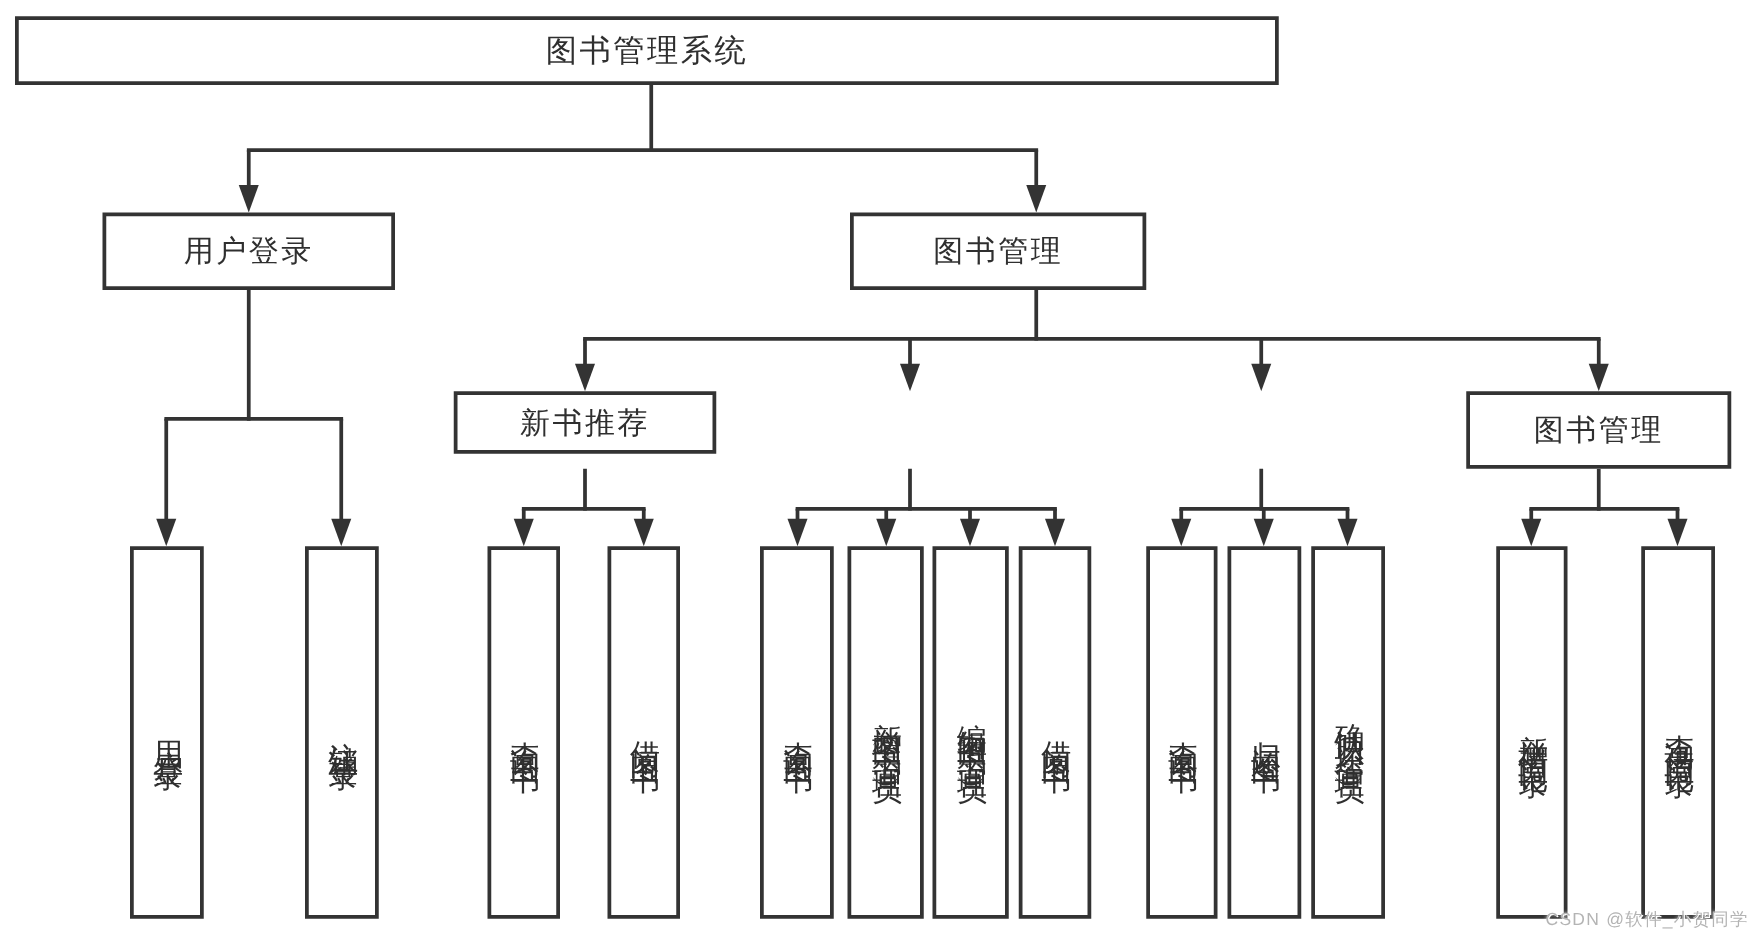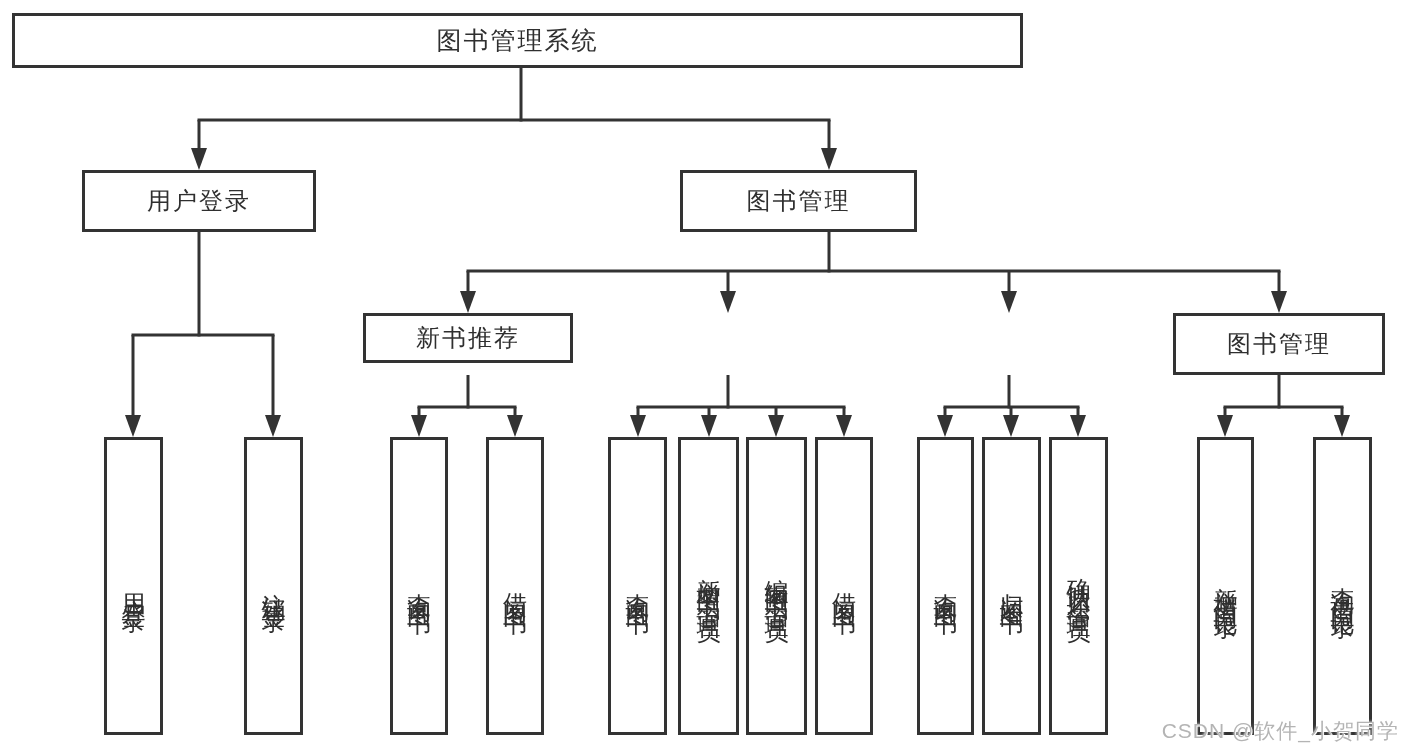--- a/index.html
+++ b/index.html
@@ -53,21 +53,21 @@
     text-orientation: mixed;
     font-size: 24px;
     letter-spacing: 6px;
     color: #2f2f2f;
     white-space: nowrap;
   }
   .watermark {
     position: absolute;
     right: 6px;
     bottom: 2px;
-    font-size: 21px;
+    font-size: 14px;
     letter-spacing: 1px;
     color: #b4b4b4;
     text-shadow: 0 0 3px #ffffff, 1px 1px 0 #ffffff;
     z-index: 5;
     white-space: nowrap;
   }
 </style>
 </head>
 <body>
 

